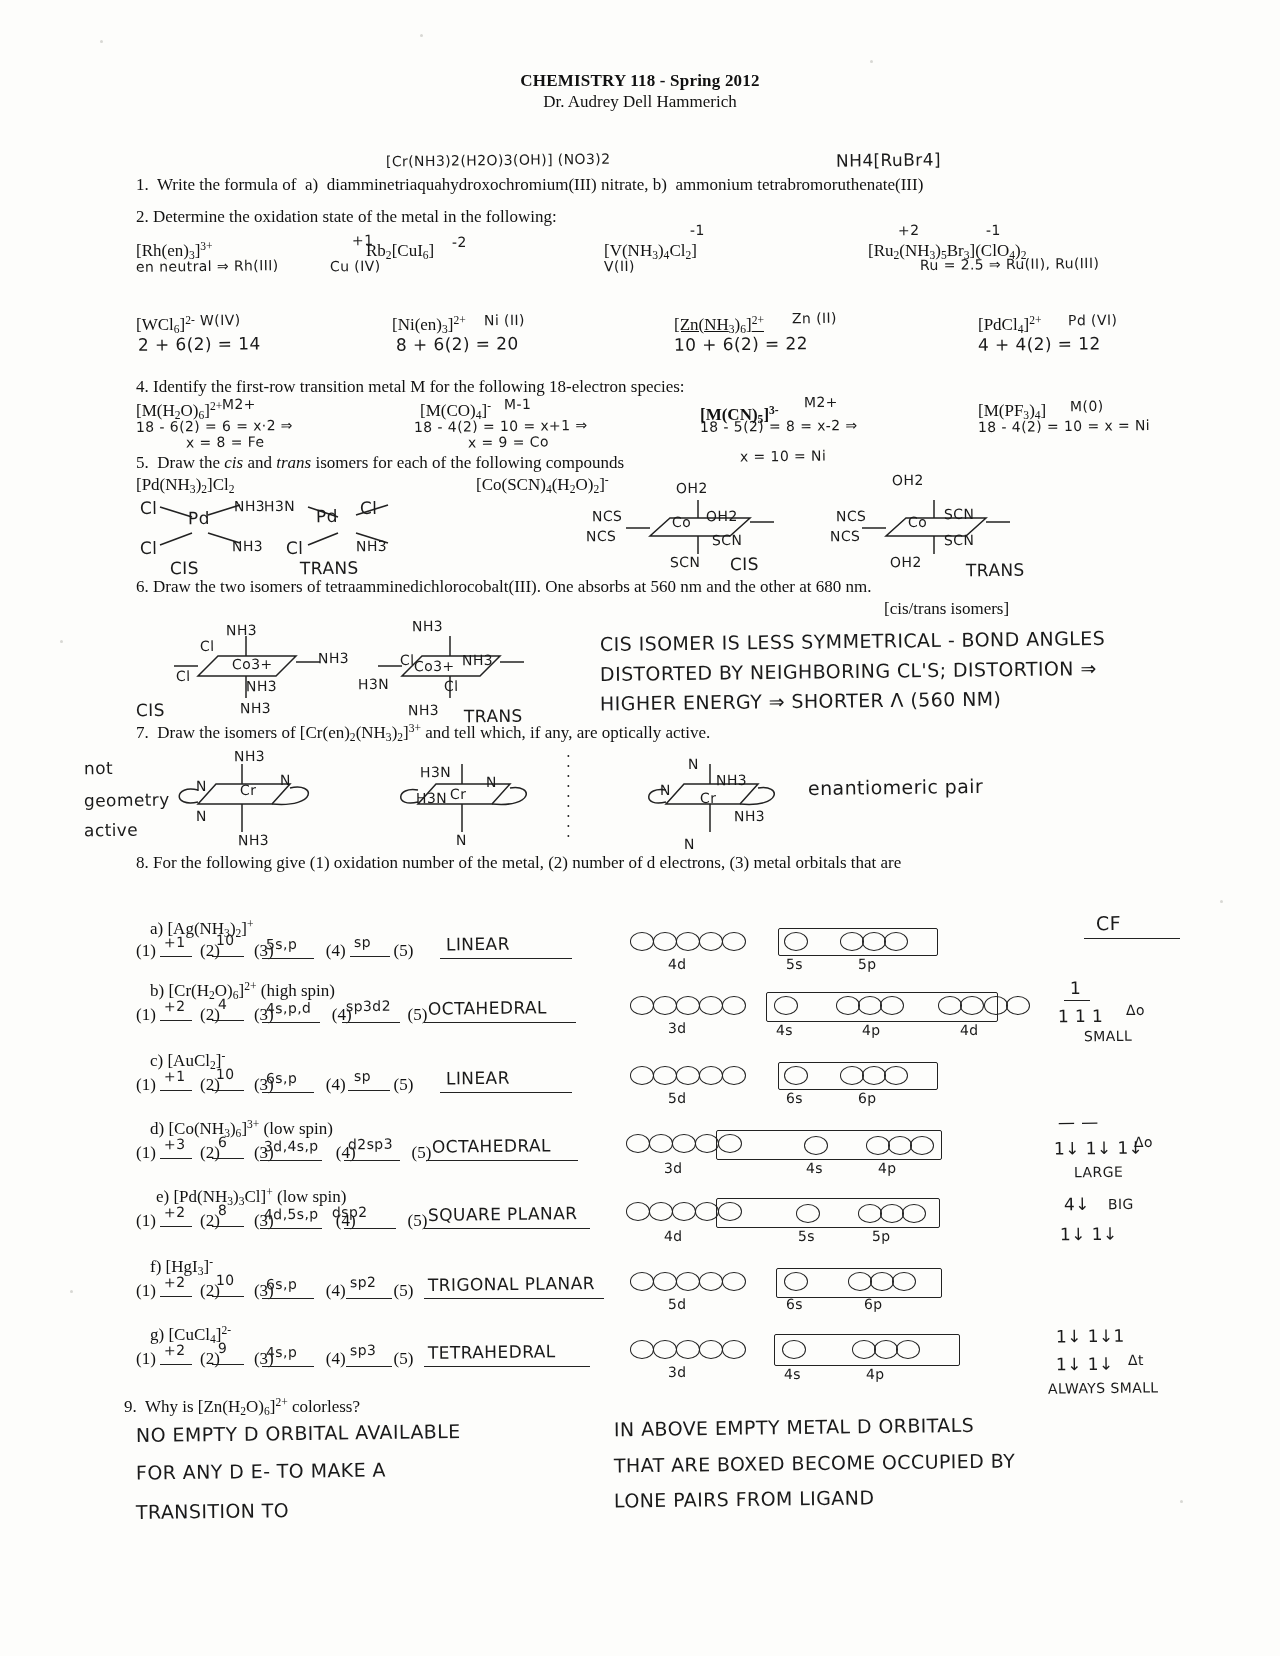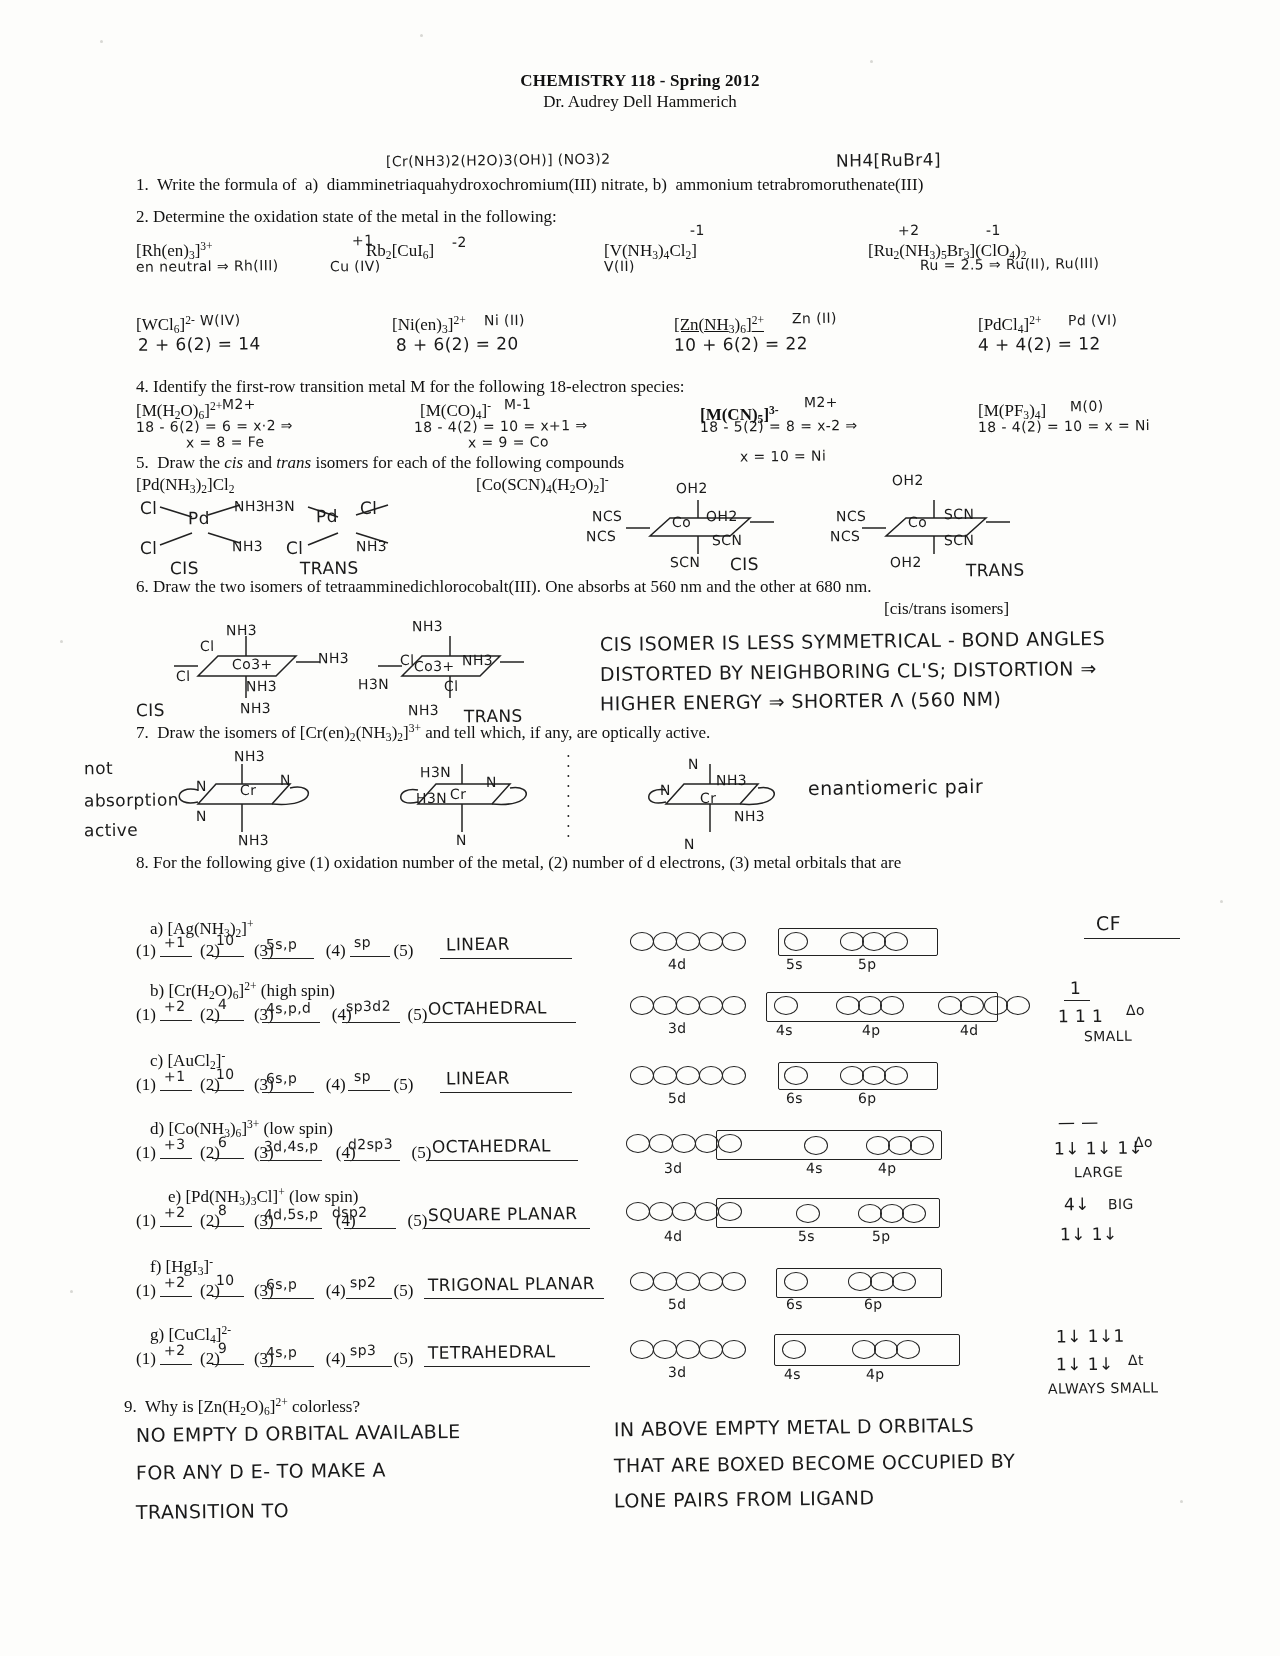--- a/index.html
+++ b/index.html
@@ -258,21 +258,21 @@
 
   <div class="hw caps lg" style="left:600px; top:630px;">CIS ISOMER IS LESS SYMMETRICAL - BOND ANGLES</div>
   <div class="hw caps lg" style="left:600px; top:660px;">DISTORTED BY NEIGHBORING Cl's; DISTORTION ⇒</div>
   <div class="hw caps lg" style="left:600px; top:690px;">HIGHER ENERGY ⇒ SHORTER λ (560 nm)</div>
 
   <div class="q" style="left:136px; top:722px;">
     7.&nbsp; Draw the isomers of [Cr(en)<sub>2</sub>(NH<sub>3</sub>)<sub>2</sub>]<sup>3+</sup> and tell which, if any, are optically active.
   </div>
 
   <div class="hw" style="left:84px; top:758px;">not</div>
-  <div class="hw" style="left:84px; top:790px;">absorption</div>
+  <div class="hw" style="left:84px; top:790px;">geometry</div>
   <div class="hw" style="left:84px; top:820px;">active</div>
 
   <svg style="left:178px; top:750px;" width="180" height="100">
     <polygon points="38,34 112,34 94,54 20,54" fill="none" stroke="#222" stroke-width="1.5"></polygon>
     <line x1="64" y1="14" x2="64" y2="34" stroke="#222" stroke-width="1.5"></line>
     <line x1="64" y1="54" x2="64" y2="82" stroke="#222" stroke-width="1.5"></line>
     <path d="M20,40 C-4,34 -6,58 20,52" fill="none" stroke="#222" stroke-width="1.5"></path>
     <path d="M112,38 C138,32 140,58 94,54" fill="none" stroke="#222" stroke-width="1.5"></path>
   </svg>
   <div class="hw sm" style="left:234px; top:748px;">NH3</div>
@@ -451,21 +451,21 @@
   <span class="orb" style="left:866px; top:1136px;"></span>
   <span class="orb" style="left:888px; top:1136px;"></span>
   <span class="orb" style="left:910px; top:1136px;"></span>
   <div class="hw sm" style="left:806px; top:1160px;">4s</div>
   <div class="hw sm" style="left:878px; top:1160px;">4p</div>
   <div class="hw" style="left:1054px; top:1138px;">1↓ 1↓ 1↓</div>
   <div class="hw sm" style="left:1134px; top:1134px;">Δo</div>
   <div class="hw sm caps" style="left:1074px; top:1164px;">LARGE</div>
   <div class="hw" style="left:1058px; top:1112px;">— —</div>
 
-  <div class="q" style="left:168px; top:1186px;">e) [Pd(NH<sub>3</sub>)<sub>3</sub>Cl]<sup>+</sup> (low spin)</div>
+  <div class="q" style="left:156px; top:1186px;">e) [Pd(NH<sub>3</sub>)<sub>3</sub>Cl]<sup>+</sup> (low spin)</div>
   <div class="q" style="left:136px; top:1210px;">
     (1)&nbsp;<span style="display:inline-block;width:40px"></span>(2)<span style="display:inline-block;width:34px"></span>(3)<span style="display:inline-block;width:62px"></span>(4)<span style="display:inline-block;width:52px"></span>(5)
   </div>
   <div class="hw sm" style="left:164px; top:1204px;">+2</div>
   <div class="ul" style="left:160px; top:1226px; width:32px;"></div>
   <div class="hw sm" style="left:218px; top:1202px;">8</div>
   <div class="ul" style="left:212px; top:1226px; width:32px;"></div>
   <div class="hw sm" style="left:264px; top:1206px;">4d,5s,p</div>
   <div class="ul" style="left:260px; top:1228px; width:62px;"></div>
   <div class="hw sm" style="left:332px; top:1204px;">dsp2</div>

